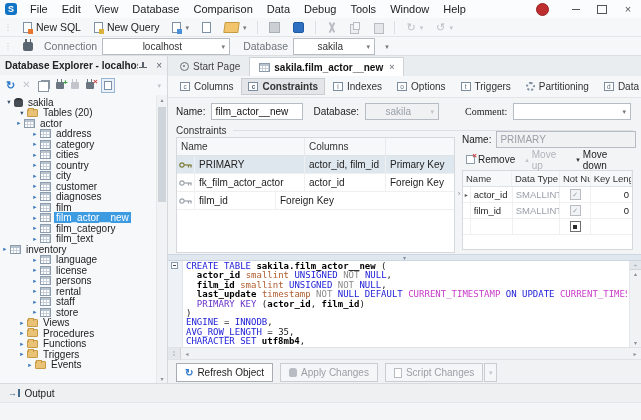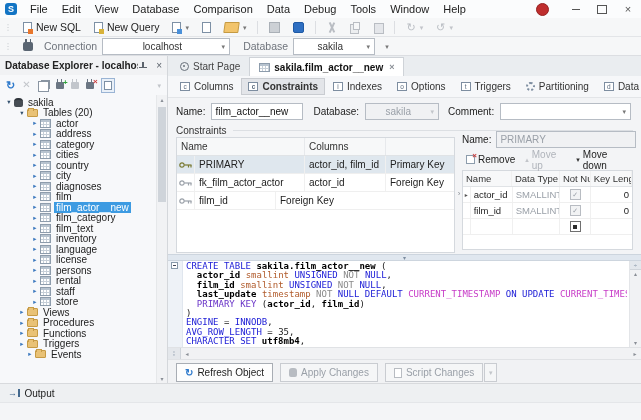--- a/index.html
+++ b/index.html
@@ -297,21 +297,21 @@
         <div class="trow" style="padding-left: 4px;">
           <span class="chev open">▾</span>
           <span class="i-db"></span>
           <span class="tlabel">sakila</span>
         </div>
         <div class="trow" style="padding-left: 17px;">
           <span class="chev open">▾</span>
           <span class="i-fold"></span>
           <span class="tlabel">Tables (20)</span>
         </div>
-        <div class="trow" style="padding-left: 30px;">
+        <div class="trow" style="padding-left: 14px;">
           <span class="chev">▸</span>
           <span class="i-tbl"></span>
           <span class="tlabel">actor</span>
         </div>
         <div class="trow" style="padding-left: 30px;">
           <span class="chev">▸</span>
           <span class="i-tbl"></span>
           <span class="tlabel">address</span>
         </div>
         <div class="trow" style="padding-left: 30px;">
@@ -330,20 +330,25 @@
           <span class="tlabel">country</span>
         </div>
         <div class="trow" style="padding-left: 30px;">
           <span class="chev">▸</span>
           <span class="i-tbl"></span>
           <span class="tlabel">city</span>
         </div>
         <div class="trow" style="padding-left: 30px;">
           <span class="chev">▸</span>
           <span class="i-tbl"></span>
+          <span class="tlabel">customer</span>
+        </div>
+        <div class="trow" style="padding-left: 30px;">
+          <span class="chev">▸</span>
+          <span class="i-tbl"></span>
           <span class="tlabel">diagnoses</span>
         </div>
         <div class="trow" style="padding-left: 30px;">
           <span class="chev">▸</span>
           <span class="i-tbl"></span>
           <span class="tlabel">film</span>
         </div>
         <div class="trow selected" style="padding-left: 30px;">
           <span class="chev">▸</span>
           <span class="i-tbl"></span>
@@ -352,21 +357,21 @@
         <div class="trow" style="padding-left: 30px;">
           <span class="chev">▸</span>
           <span class="i-tbl"></span>
           <span class="tlabel">film_category</span>
         </div>
         <div class="trow" style="padding-left: 30px;">
           <span class="chev">▸</span>
           <span class="i-tbl"></span>
           <span class="tlabel">film_text</span>
         </div>
-        <div class="trow" style="padding-left: 30px;">
+        <div class="trow" style="">
           <span class="chev">▸</span>
           <span class="i-tbl"></span>
           <span class="tlabel">inventory</span>
         </div>
         <div class="trow" style="padding-left: 30px;">
           <span class="chev">▸</span>
           <span class="i-tbl"></span>
           <span class="tlabel">language</span>
         </div>
         <div class="trow" style="padding-left: 30px;">
@@ -473,21 +478,21 @@
     </div>
 
     <div id="formrow">
       <span class="flabel">Name:</span>
       <input class="finput" style="width: 84px;" value="film_actor__new">
       <span class="flabel" style="margin-left:4px;">Database:</span>
       <div class="combo disabled" style="width:64px;">
         <span style="flex:1;text-align:center;">sakila</span>
         <span class="caret dis">▾</span>
       </div>
-      <span class="flabel" style="margin-left:3px;">Comment:</span>
+      <span class="flabel" style="margin-left:20px;font-family:Liberation Serif, serif;">Comment:</span>
       <div class="combo" style="flex:1;margin-right:2px;">
         <span style="flex:1;"></span>
         <span class="caret">▾</span>
       </div>
     </div>
 
     <div id="grouplab">
       <span class="gt">Constraints</span>
       <span class="rule"></span>
     </div>

